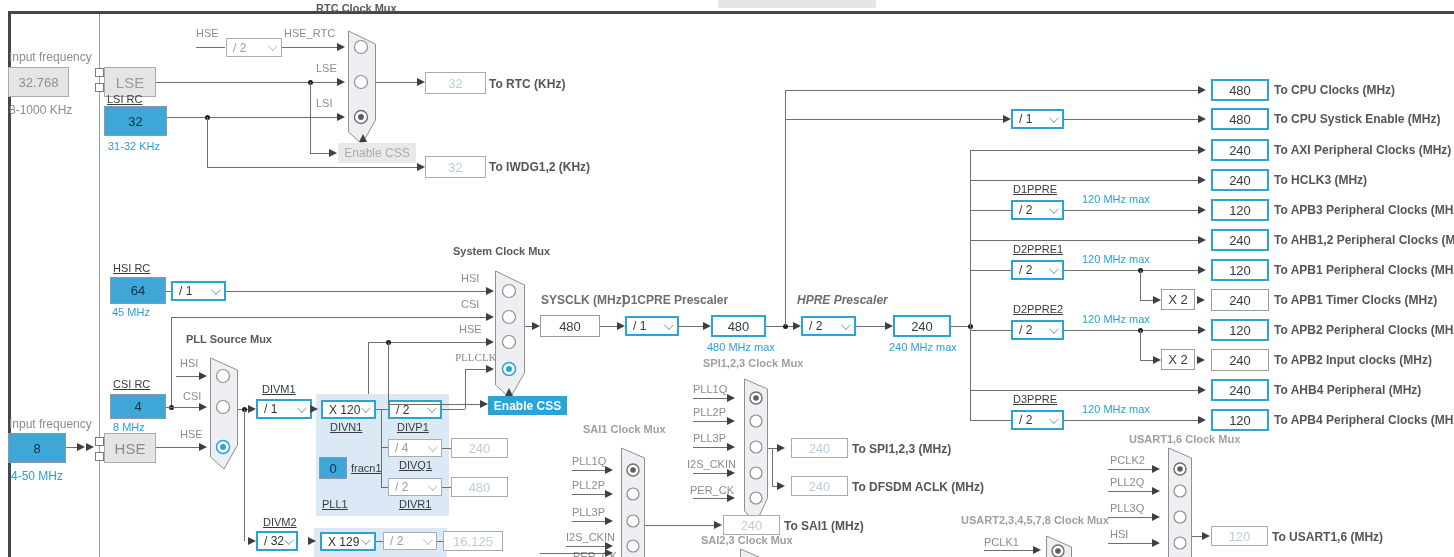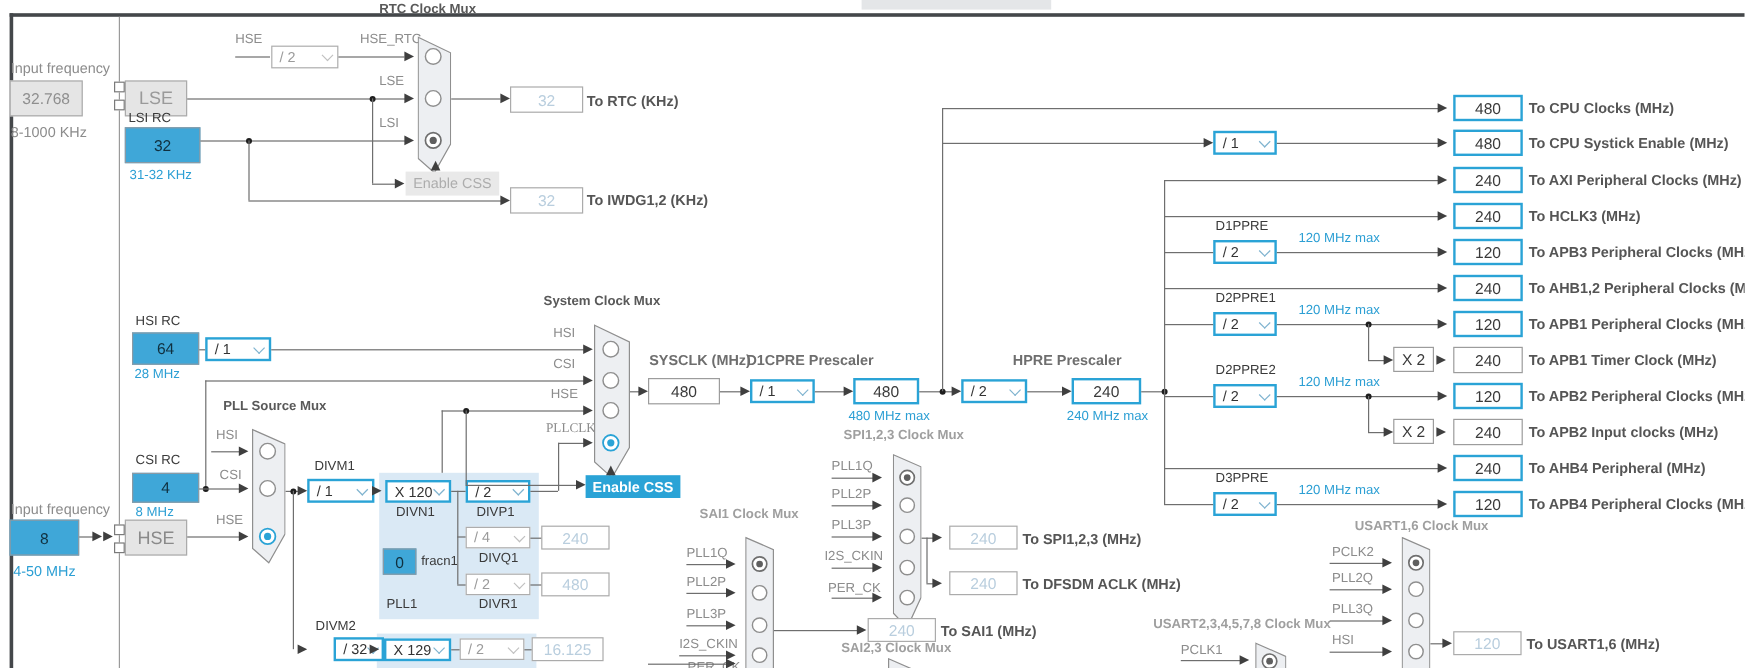--- a/index.html
+++ b/index.html
@@ -14,21 +14,21 @@
   .wl i.sq{width:7px;height:7px;background:#fff;border:1px solid #7a7a7a;}
   .bx{box-sizing:border-box;background:#fff;border:1px solid #9C9C9C;color:#3a3a3a;font-size:13px;display:flex;align-items:center;justify-content:center;white-space:nowrap;}
   .bx.bb{border:2px solid #2AA3D6;}
   .bx.dim{color:#B9CEDE;border-color:#ABABAB;}
   .bx.bf{background:#3FA7D8;border:1px solid #8a9aa5;color:#10303f;}
   .bx.gb{background:#E5E5E5;border:1px solid #ABABAB;color:#8f8f8f;}
   .dd{box-sizing:border-box;display:flex;align-items:center;justify-content:space-between;padding:0 6px;background:#fff;border:2px solid #2AA3D6;font-size:12px;color:#333;white-space:nowrap;}
   .dd b.ch{width:6px;height:6px;border-right:1.6px solid #7fb3cf;border-bottom:1.6px solid #7fb3cf;transform:rotate(45deg) translateY(-2px);flex:none;}
   .dd.gy{border:1px solid #ADADAD;color:#9b9b9b;}
   .dd.gy b.ch{border-color:#c0c0c0;}
-  .lb{font-size:11px;color:#3a3a3a;white-space:nowrap;}
+  .lb{font-size:11px;color:#3a3a3a;white-space:nowrap;text-decoration:underline;}
   .sg{font-size:11px;color:#8c8c8c;white-space:nowrap;}
   .bt{font-size:11px;font-weight:bold;color:#595959;white-space:nowrap;}
   .gt{font-size:11px;font-weight:bold;color:#9f9f9f;white-space:nowrap;}
   .mt{font-size:12px;font-weight:bold;color:#6e6e6e;white-space:nowrap;}
   .ol{font-size:12px;font-weight:bold;color:#555;white-space:nowrap;}
   .bl{font-size:11px;color:#2C9FD4;white-space:nowrap;}
   .ecg{background:#E9E9E9;color:#ADADAD;font-size:12px;display:flex;align-items:center;justify-content:center;}
   .ecb{background:#2AA3D6;color:#fff;font-size:12px;font-weight:bold;display:flex;align-items:center;justify-content:center;}
   .pn{background:#DAE9F5;}
   svg.mx polygon{fill:#EDEFF2;stroke:#8F8F8F;stroke-width:1;}
@@ -54,36 +54,36 @@
   <div class="sg" style="left:9px;top:417px;font-size:12px;">Input frequency</div>
   <div class="bx bf" style="left:8px;top:433px;width:58px;height:30px;">8</div>
   <div class="bl" style="left:11px;top:469px;font-size:12px;">4-50 MHz</div>
 
   <div class="bx gb" style="left:104px;top:67px;width:52px;height:30px;font-size:15px;color:#9a9a9a;">LSE</div>
   <div class="lb" style="left:107px;top:93px;">LSI RC</div>
   <div class="bx bf" style="left:104px;top:106px;width:63px;height:30px;">32</div>
   <div class="bl" style="left:108px;top:140px;">31-32 KHz</div>
   <div class="lb" style="left:113px;top:262px;">HSI RC</div>
   <div class="bx bf" style="left:110px;top:277px;width:56px;height:27px;">64</div>
-  <div class="bl" style="left:112px;top:306px;">28 MHz</div>
+  <div class="bl" style="left:112px;top:306px;">45 MHz</div>
   <div class="dd" style="left:171px;top:281px;width:55px;height:20px;">
       <span>/ 1</span>
       <b class="ch"></b>
     </div>
   <div class="lb" style="left:113px;top:378px;">CSI RC</div>
   <div class="bx bf" style="left:110px;top:394px;width:56px;height:25px;">4</div>
   <div class="bl" style="left:113px;top:421px;">8 MHz</div>
   <div class="bx gb" style="left:104px;top:433px;width:52px;height:30px;font-size:15px;color:#8a8a8a;">HSE</div>
 
   <div class="sg" style="left:196px;top:27px;">HSE</div>
   <div class="dd gy" style="left:226px;top:38px;width:56px;height:19px;">
       <span>/ 2</span>
       <b class="ch"></b>
     </div>
-  <div class="sg" style="left:300px;top:27px;">HSE_RTC</div>
+  <div class="sg" style="left:284px;top:27px;">HSE_RTC</div>
   <div class="bt" style="left:316px;top:2px;">RTC Clock Mux</div>
   <div class="sg" style="left:316px;top:62px;">LSE</div>
   <div class="sg" style="left:316px;top:97px;">LSI</div>
   <svg class="mx" style="left:348px;top:28px;" width="28" height="118">
     <polygon points="0.5,3 27.5,16 27.5,92 14,116 0.5,104"></polygon>
     <circle class="rd" cx="13" cy="19" r="6.5"></circle>
     <circle class="rd" cx="13" cy="54" r="6.5"></circle>
     <circle class="rd sgr" cx="13" cy="89" r="6.5"></circle>
     <circle class="dgr" cx="13" cy="89" r="3"></circle>
   </svg>
@@ -121,21 +121,21 @@
   <div class="ecb" style="left:488px;top:396px;width:79px;height:19px;">Enable CSS</div>
   <div class="mt" style="left:541px;top:293px;">SYSCLK (MHz)</div>
   <div class="bx" style="left:540px;top:315px;width:60px;height:22px;">480</div>
   <div class="mt" style="left:622px;top:293px;">D1CPRE Prescaler</div>
   <div class="dd" style="left:625px;top:316px;width:54px;height:20px;">
       <span>/ 1</span>
       <b class="ch"></b>
     </div>
   <div class="bx bb" style="left:711px;top:315px;width:55px;height:22px;">480</div>
   <div class="bl" style="left:707px;top:341px;">480 MHz max</div>
-  <div class="mt" style="left:844px;top:293px;">HPRE Prescaler</div>
+  <div class="mt" style="left:797px;top:293px;font-style:italic;">HPRE Prescaler</div>
   <div class="dd" style="left:801px;top:316px;width:55px;height:20px;">
       <span>/ 2</span>
       <b class="ch"></b>
     </div>
   <div class="bx bb" style="left:893px;top:315px;width:58px;height:22px;">240</div>
   <div class="bl" style="left:889px;top:341px;">240 MHz max</div>
 
   <div class="pn" style="left:316px;top:394px;width:133px;height:122px;"></div>
   <div class="pn" style="left:314px;top:528px;width:133px;height:29px;"></div>
   <div class="lb" style="left:262px;top:383px;">DIVM1</div>
@@ -163,21 +163,21 @@
   <div class="bx dim" style="left:451px;top:438px;width:57px;height:20px;">240</div>
   <div class="dd gy" style="left:388px;top:478px;width:54px;height:18px;">
       <span>/ 2</span>
       <b class="ch"></b>
     </div>
   <div class="lb" style="left:399px;top:498px;">DIVR1</div>
   <div class="bx dim" style="left:451px;top:477px;width:57px;height:20px;">480</div>
   <div class="lb" style="left:322px;top:498px;">PLL1</div>
 
   <div class="lb" style="left:263px;top:516px;">DIVM2</div>
-  <div class="dd" style="left:256px;top:531px;width:42px;height:20px;margin-left:22px;">
+  <div class="dd" style="left:256px;top:531px;width:42px;height:20px;">
       <span>/ 32</span>
       <b class="ch"></b>
     </div>
   <div class="dd" style="left:320px;top:532px;width:56px;height:19px;">
       <span>X 129</span>
       <b class="ch"></b>
     </div>
   <div class="dd gy" style="left:383px;top:532px;width:54px;height:18px;">
       <span>/ 2</span>
       <b class="ch"></b>
@@ -223,21 +223,21 @@
   <div class="ol" style="left:1274px;top:143px;">To AXI Peripheral Clocks (MHz)</div>
   <div class="bx bb" style="left:1211px;top:169px;width:58px;height:22px;">240</div>
   <div class="ol" style="left:1274px;top:173px;">To HCLK3 (MHz)</div>
   <div class="bx bb" style="left:1211px;top:199px;width:58px;height:22px;">120</div>
   <div class="ol" style="left:1274px;top:203px;">To APB3 Peripheral Clocks (MHz)</div>
   <div class="bx bb" style="left:1211px;top:229px;width:58px;height:22px;">240</div>
   <div class="ol" style="left:1274px;top:233px;">To AHB1,2 Peripheral Clocks (MHz)</div>
   <div class="bx bb" style="left:1211px;top:259px;width:58px;height:22px;">120</div>
   <div class="ol" style="left:1274px;top:263px;">To APB1 Peripheral Clocks (MHz)</div>
   <div class="bx" style="left:1211px;top:289px;width:58px;height:22px;">240</div>
-  <div class="ol" style="left:1274px;top:293px;">To APB1 Timer Clock (MHz)</div>
+  <div class="ol" style="left:1274px;top:293px;">To APB1 Timer Clocks (MHz)</div>
   <div class="bx bb" style="left:1211px;top:319px;width:58px;height:22px;">120</div>
   <div class="ol" style="left:1274px;top:323px;">To APB2 Peripheral Clocks (MHz)</div>
   <div class="bx" style="left:1211px;top:349px;width:58px;height:22px;">240</div>
   <div class="ol" style="left:1274px;top:353px;">To APB2 Input clocks (MHz)</div>
   <div class="bx bb" style="left:1211px;top:379px;width:58px;height:22px;">240</div>
   <div class="ol" style="left:1274px;top:383px;">To AHB4 Peripheral (MHz)</div>
   <div class="bx bb" style="left:1211px;top:409px;width:58px;height:22px;">120</div>
   <div class="ol" style="left:1274px;top:413px;">To APB4 Peripheral Clocks (MHz)</div>
 
   <div class="gt" style="left:703px;top:357px;">SPI1,2,3 Clock Mux</div>

